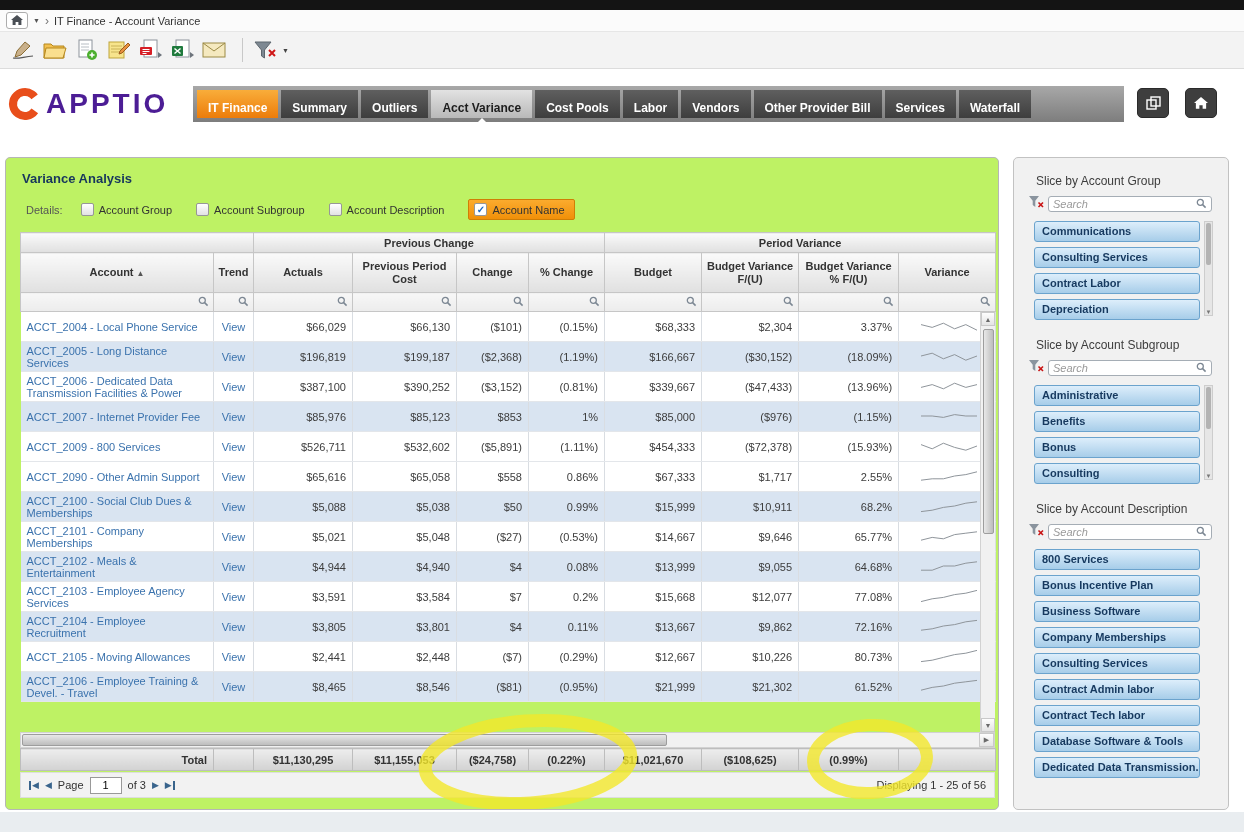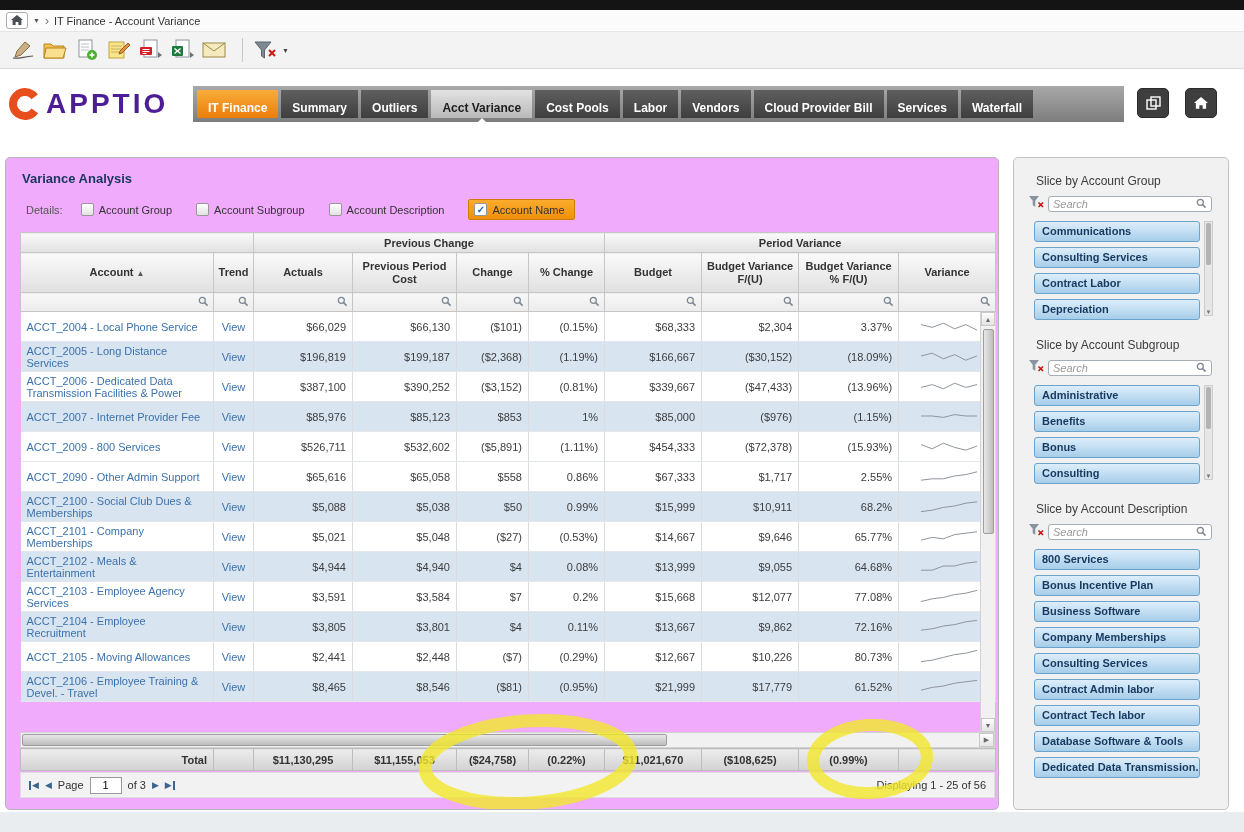--- a/index.html
+++ b/index.html
@@ -18,21 +18,21 @@
 .navrow{position:absolute;top:86px;left:0;width:100%;height:36px;}
 .logo{position:absolute;left:8px;top:1px;height:34px;display:flex;align-items:center;gap:4px;}
 .brand{font-size:28px;font-weight:bold;color:#4c1d95;letter-spacing:3px;}
 .navbar{position:absolute;left:193px;top:0;width:931px;height:36px;background:linear-gradient(#a8a8a8,#7d7d7d);display:flex;align-items:flex-end;padding:0 2px 4px 4px;gap:3px;}
 .tab{height:28px;line-height:28px;padding:4px 11px;font-size:12px;font-weight:bold;color:#fff;background:linear-gradient(#5f5f5f,#3e3e3e);cursor:pointer;white-space:nowrap;position:relative;}
 .tab.app{background:linear-gradient(#f9ad3a,#ec7c0a);}
 .tab.selected{background:linear-gradient(#e2e2e2,#b9b9b9);color:#1d1d1d;text-align:right;}
 .tab.selected::after{content:"";position:absolute;left:50%;margin-left:-5px;bottom:-5px;width:0;height:0;border:5px solid transparent;border-top:none;border-bottom:5px solid #fff;}
 .navbtn{position:absolute;top:2px;width:32px;height:30px;background:#3e3e3e;border:1px solid #2a2a2a;border-radius:5px;display:flex;align-items:center;justify-content:center;cursor:pointer;}
 .navbtn.b1{left:1137px;}.navbtn.b2{left:1185px;}
-.mainpanel{position:absolute;left:5px;top:157px;width:994px;height:653px;background:#f0abfc;border:1px solid #b6b6b6;border-radius:5px;overflow:hidden;}
+.mainpanel{position:absolute;left:5px;top:157px;width:994px;height:653px;background:#bef264;border:1px solid #b6b6b6;border-radius:5px;overflow:hidden;}
 .vtitle{position:absolute;left:16px;top:13px;font-size:13px;font-weight:bold;color:#17365d;}
 .details{position:absolute;left:20px;top:41px;display:flex;align-items:center;font-size:11px;color:#333;}
 .detlabel{color:#555;margin-right:18px;}
 .cb{display:flex;align-items:center;gap:5px;margin-right:24px;cursor:pointer;}
 .box{width:13px;height:13px;background:linear-gradient(#fff,#e2e2e2);border:1px solid #979797;border-radius:2px;font-size:10px;line-height:11px;text-align:center;color:#1666c0;font-weight:bold;}
 .cb.hl{background:linear-gradient(#fbab2e,#f09009);border:1px solid #d07e05;border-radius:2px;padding:3px 9px 3px 5px;margin-right:0;}
 .cb.hl .box{background:#fff;}
 .tablewrap{position:absolute;left:14px;top:74px;width:975px;}
 table.vt{border-collapse:collapse;table-layout:fixed;width:975px;font-size:11px;}
 .vt th{background:linear-gradient(#fafafa,#e0e0e0);border:1px solid #c6c6c6;color:#333;font-weight:bold;}
@@ -169,21 +169,21 @@
       <span class="brand">APPTIO</span>
     </div>
     <div class="navbar">
         <div class="tab app">IT Finance</div>
         <div class="tab">Summary</div>
         <div class="tab">Outliers</div>
         <div class="tab selected">Acct Variance</div>
         <div class="tab">Cost Pools</div>
         <div class="tab">Labor</div>
         <div class="tab">Vendors</div>
-        <div class="tab">Cloud Provider Bill</div>
+        <div class="tab">Other Provider Bill</div>
         <div class="tab">Services</div>
         <div class="tab">Waterfall</div>
       </div>
     <div class="navbtn b1">
       <svg width="15" height="14" viewBox="0 0 15 14">
         <rect x="1" y="4" width="9" height="9" fill="none" stroke="#fff" stroke-width="1.4"></rect>
         <rect x="5" y="1" width="9" height="9" fill="none" stroke="#fff" stroke-width="1.4"></rect>
       </svg>
     </div>
     <div class="navbtn b2">
@@ -462,21 +462,21 @@
                 </svg></td>
             </tr>
             <tr class="alt">
               <td class="acctcell"><span class="alink">ACCT_2106 - Employee Training &amp; Devel. - Travel</span></td>
               <td class="trendcell"><span class="alink">View</span></td>
               <td class="num">$8,465</td>
               <td class="num">$8,546</td>
               <td class="num neg">($81)</td>
               <td class="num neg">(0.95%)</td>
               <td class="num">$21,999</td>
-              <td class="num">$17,779</td>
+              <td class="num">$21,302</td>
               <td class="num">61.52%</td>
               <td class="sparkcell"><svg width="60" height="18">
                   <polyline points="2.0,13.2 13.2,10.4 24.4,9.0 35.6,6.2 46.8,4.8 58.0,3.4" fill="none" stroke="#8f959b" stroke-width="1"></polyline>
                 </svg></td>
             </tr>
           </tbody>
         </table>
 
       <div class="vscroll">
         <span class="sbtn">▲</span>

